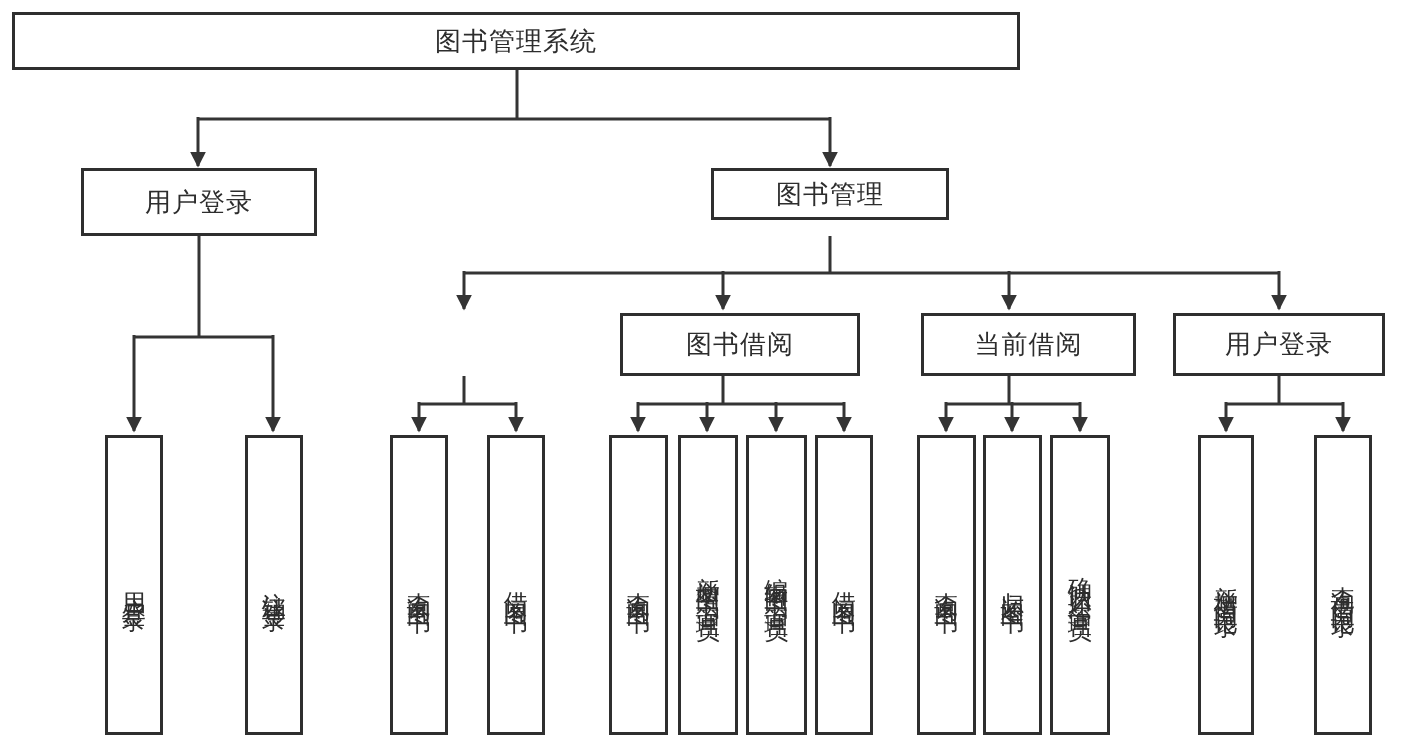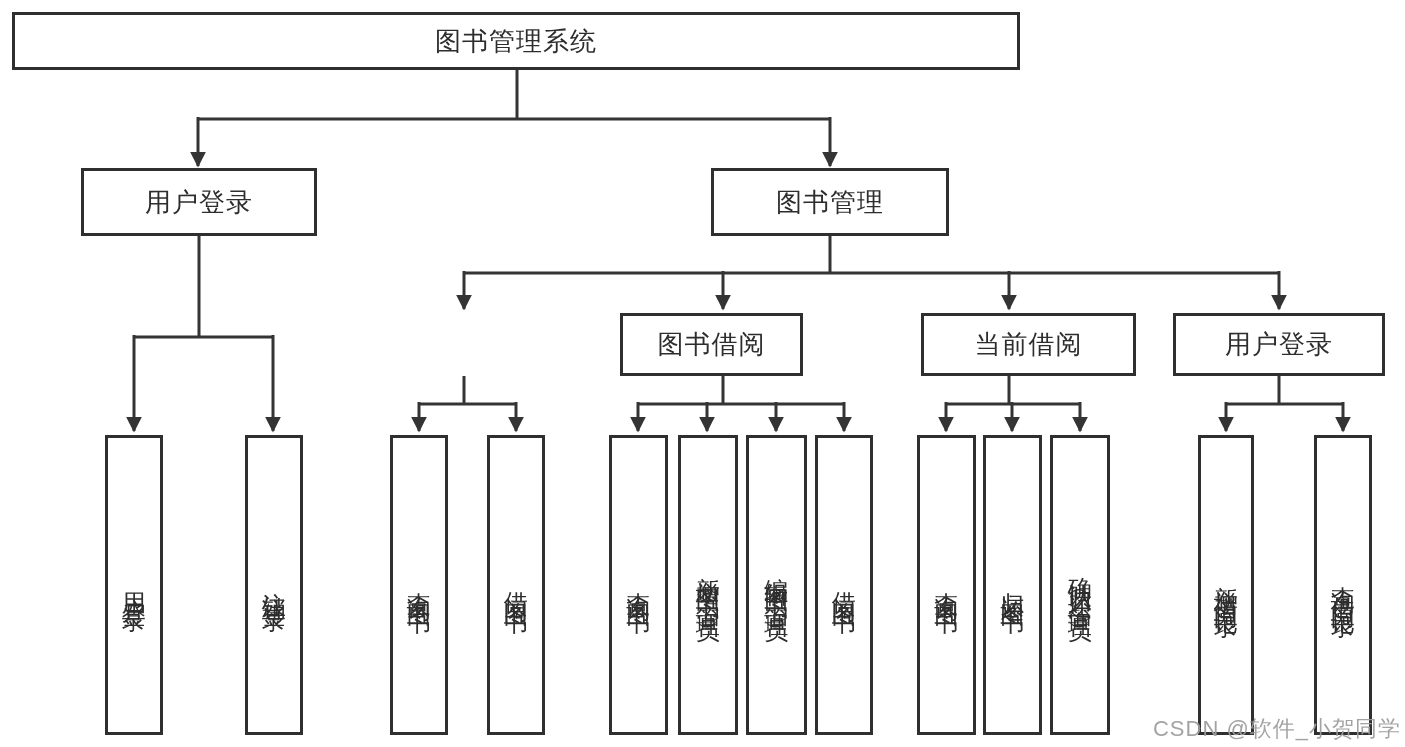--- a/index.html
+++ b/index.html
@@ -95,23 +95,23 @@
       <line x1="1012" y1="402" x2="1012" y2="431" marker-end="url(#arrowhead)"></line>
       <line x1="1080" y1="402" x2="1080" y2="431" marker-end="url(#arrowhead)"></line>
       <line x1="1226" y1="402" x2="1226" y2="431" marker-end="url(#arrowhead)"></line>
       <line x1="1343" y1="402" x2="1343" y2="431" marker-end="url(#arrowhead)"></line>
     </g>
   </svg>
 
   <div class="box hbox" style="left:12px; top:12px; width:1008px; height:58px;">图书管理系统</div>
 
   <div class="box hbox" style="left:81px; top:168px; width:236px; height:68px;">用户登录</div>
-  <div class="box hbox" style="left:711px; top:168px; width:238px; height:68px;">图书管理</div>
+  <div class="box hbox" style="left:711px; top:168px; width:238px; height:52px;">图书管理</div>
 
-  <div class="box hbox" style="left:620px; top:313px; width:183px; height:63px;">图书借阅</div>
+  <div class="box hbox" style="left:620px; top:313px; width:240px; height:63px;">图书借阅</div>
   <div class="box hbox" style="left:902px; top:313px; width:215px; height:63px;margin-left:19px;">当前借阅</div>
   <div class="box hbox" style="left:1173px; top:313px; width:212px; height:63px;">用户登录</div>
 
   <div class="box vbox" style="left:105px; top:435px; width:58px; height:300px;">
     <span>用户登录</span>
     </div>
   <div class="box vbox" style="left:245px; top:435px; width:58px; height:300px;">
     <span>注销登录</span>
     </div>
 
@@ -145,15 +145,14 @@
     <span>确认归还（管理员）</span>
     </div>
 
   <div class="box vbox" style="left:1198px; top:435px; width:56px; height:300px;">
     <span>新增借阅记录</span>
     </div>
   <div class="box vbox" style="left:1314px; top:435px; width:58px; height:300px;">
     <span>查询借阅记录</span>
     </div>
 
-  <div id="watermark">CSDN @软件_小贺同学</div>
 
 </div>
 
 </body></html>

